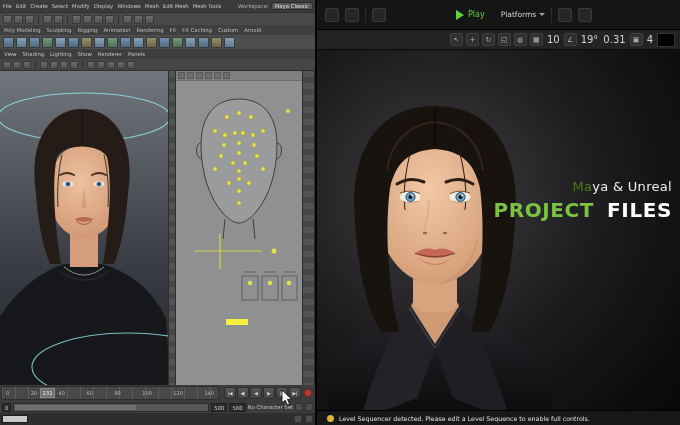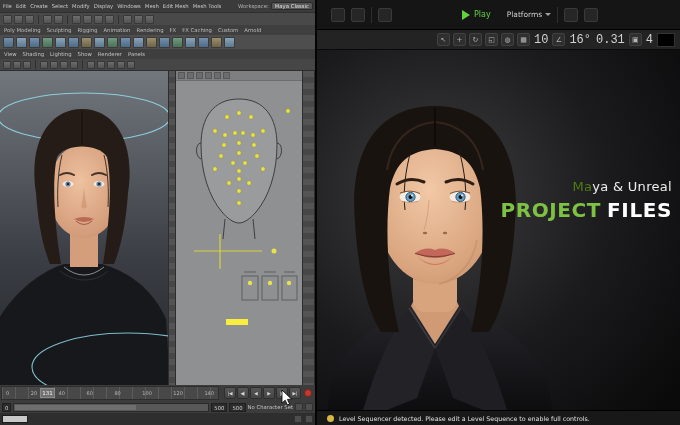--- a/index.html
+++ b/index.html
@@ -50,41 +50,41 @@
   .fld{background:#2c2c2c;border:1px solid #1f1f1f;color:#cccccc;font-size:5.3px;padding:0 2px;height:9px;line-height:8px;flex:none;}
   .range-slider{flex:1;height:9px;background:#585858;border:1px solid #2a2a2a;position:relative;min-width:60px;}
   .range-inner{position:absolute;left:1px;top:1px;bottom:1px;width:62%;background:#6e6e6e;}
   .key-ic{width:8px;height:8px;background:#4e4e4e;border:1px solid #313131;flex:none;}
   .m-cmdline{top:413px;height:12px;background:#2e2e2e;gap:3px;padding:0 2px;}
   .cmd-input{width:26px;height:8px;background:#c9c9c9;border:1px solid #1c1c1c;flex:none;}
 
   
   .unreal{position:absolute;left:315px;top:0;width:365px;height:425px;background:#0e0e0e;border-left:2px solid #050505;}
   .u-topbar{position:absolute;top:0;left:0;width:100%;height:30px;background:#151515;border-bottom:1px solid #000;
-            display:flex;align-items:center;gap:6px;padding:0 14px;}
+            display:flex;align-items:center;gap:6px;padding:0 8px;}
   .u-ic{width:14px;height:14px;background:#262626;border:1px solid #3a3a3a;border-radius:2px;color:#9c9c9c;
         font-size:7px;display:flex;align-items:center;justify-content:center;flex:none;}
   .u-sep{width:1px;height:16px;background:#2e2e2e;flex:none;}
   .play-btn{display:flex;align-items:center;gap:4px;color:#63d13e;font-size:8px;margin-left:64px;}
   .play-tri{width:0;height:0;border-left:8px solid #63d13e;border-top:5px solid transparent;border-bottom:5px solid transparent;}
   .platforms{color:#cfcfcf;font-size:7.5px;display:flex;gap:3px;align-items:center;margin-left:10px;}
   .caret-down{width:0;height:0;border-top:3.5px solid #9f9f9f;border-left:3px solid transparent;border-right:3px solid transparent;}
   .u-vtoolbar{position:absolute;top:30px;left:0;width:100%;height:20px;background:#232323;border-bottom:1px solid #090909;
               display:flex;align-items:center;justify-content:flex-end;gap:3px;padding:0 5px;}
   .vt-ic{width:13px;height:13px;background:#2f2f2f;border:1px solid #414141;border-radius:2px;color:#b5b5b5;
          font-size:7px;display:flex;align-items:center;justify-content:center;flex:none;}
-  .vt-val{color:#d2d2d2;font-size:12px;padding:0 1px;font-family:Liberation Mono, monospace;}
+  .vt-val{color:#d2d2d2;font-size:10px;padding:0 1px;}
   .vt-blackbox{width:18px;height:14px;background:#000;border:1px solid #333;flex:none;}
   .u-viewport{position:absolute;top:50px;left:0;width:100%;height:360px;overflow:hidden;background:#101011;}
   .overlay{position:absolute;right:8px;top:130px;text-align:right;line-height:1.1;}
   .ov1{font-size:13px;color:#ededed;letter-spacing:.3px;}
   .ov1 .dim{color:#4d7c0f;}
   .ov2{font-size:20px;font-weight:bold;letter-spacing:.6px;color:#ffffff;margin-top:5px;}
   .ov2 .accent{color:#7dc242;}
-  .ov2 .rest{margin-left:6px;}
+  .ov2 .rest{margin-left:13px;}
   .u-statusbar{position:absolute;top:410px;left:0;width:100%;height:15px;background:#181818;border-top:1px solid #000;
                display:flex;align-items:center;gap:5px;padding:0 10px;font-size:6.3px;color:#e2e2e2;}
   .warn-dot{width:7px;height:7px;border-radius:50%;background:#d8b840;flex:none;}
 
   .cursor{position:absolute;left:281px;top:390px;z-index:60;}
 </style>
 </head>
 <body>
 
 <div class="stage">
@@ -363,21 +363,21 @@
 
     <div class="u-vtoolbar">
       <span class="vt-ic">↖</span>
       <span class="vt-ic">+</span>
       <span class="vt-ic">↻</span>
       <span class="vt-ic">◱</span>
       <span class="vt-ic">◍</span>
       <span class="vt-ic">▦</span>
       <span class="vt-val">10</span>
       <span class="vt-ic">∠</span>
-      <span class="vt-val">16°</span>
+      <span class="vt-val">19°</span>
       <span class="vt-val">0.31</span>
       <span class="vt-ic">▣</span>
       <span class="vt-val">4</span>
       <span class="vt-blackbox"></span>
     </div>
 
     <div class="u-viewport">
       <svg width="365" height="360" viewBox="0 0 365 360">
         <defs>
           <radialGradient id="ug-bg" cx="0.33" cy="0.4" r="0.85">

